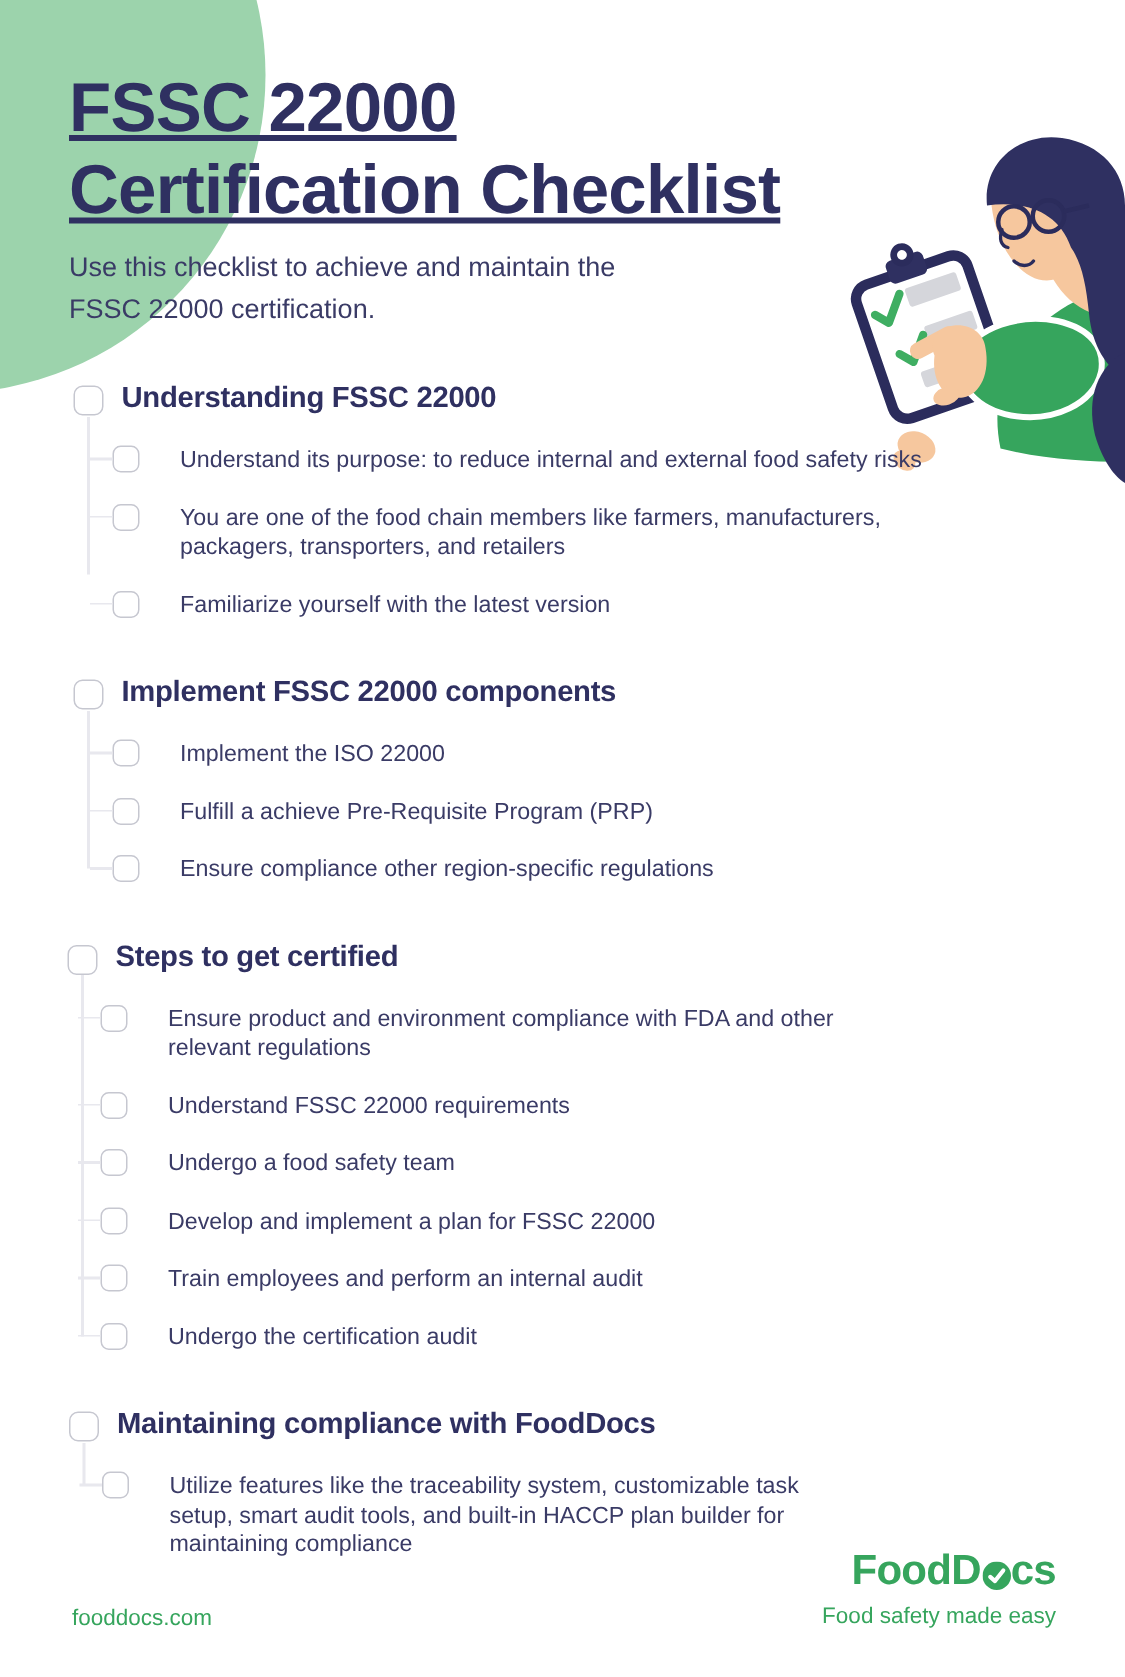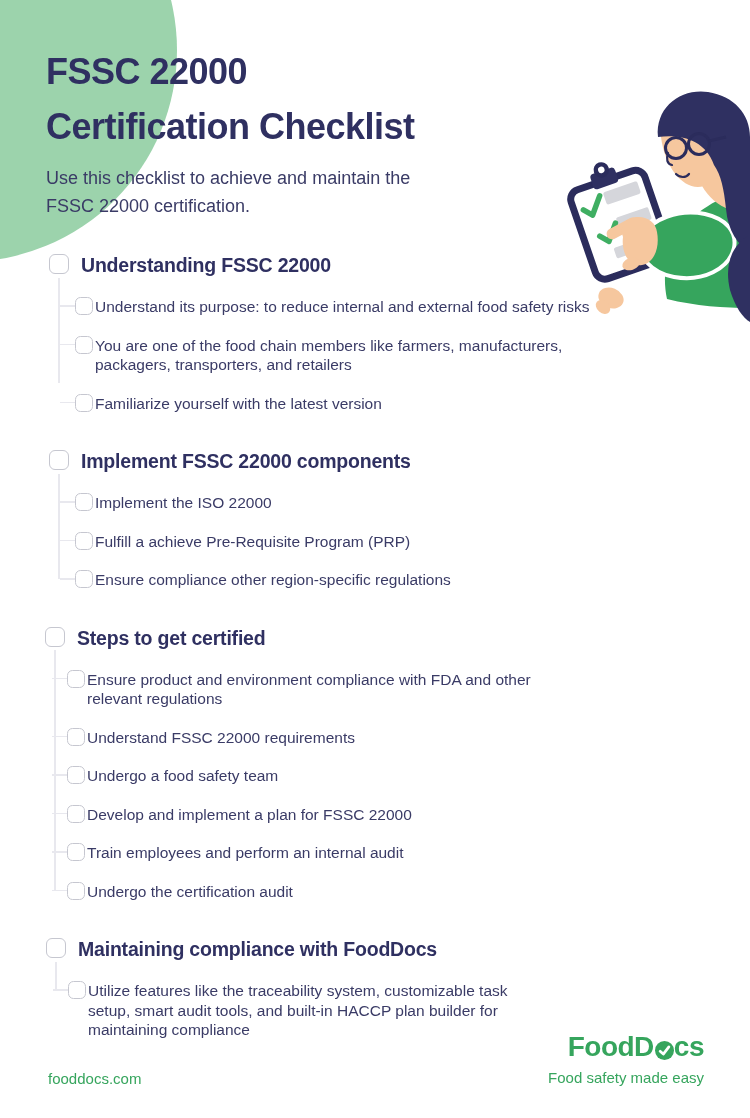--- a/index.html
+++ b/index.html
@@ -27,40 +27,40 @@
   .f-navy{fill:var(--navy);}
   .f-skin{fill:var(--skin);}
   .f-white{fill:#fff;}
   .f-gray{fill:var(--bar-gray);}
   .s-navy{stroke:#2B2C5C;}
   .s-white{stroke:#fff;}
   .s-green{stroke:#3FAE62;stroke-linecap:round;stroke-linejoin:round;}
   
   header{position:relative;z-index:1;padding:44px 46px 0;}
   h1{
-    margin:0;font-size:36px;line-height:55px;font-weight:bold;
-    letter-spacing:-0.5px;color:var(--navy);white-space:pre-line;
+    margin:0;font-size:46px;line-height:55px;font-weight:bold;
+    letter-spacing:-0.5px;color:var(--navy);white-space:pre-line;text-decoration:underline;
   }
   .subtitle{
     margin:10px 0 0;font-size:18px;line-height:28px;color:var(--body-text);
     white-space:pre-line;
   }
   
   .checklist{position:relative;z-index:1;margin-top:34px;padding:0 46px;}
   .section{position:relative;margin-bottom:37px;}
-  .section-header{display:flex;align-items:flex-start;gap:12px;margin-left:3px;}
+  .section-header{display:flex;align-items:flex-end;gap:12px;margin-left:3px;}
   .section-title{margin:0;font-size:19.5px;font-weight:bold;color:var(--navy);letter-spacing:-0.2px;}
   .cb{
     flex:none;display:inline-block;background:#fff;
     border:1.6px solid var(--checkbox-border);
   }
   .cb-lg{width:20px;height:20px;border-radius:6px;}
   .cb-sm{width:18px;height:18px;border-radius:5.5px;margin-top:1px;}
   .items{display:flex;flex-direction:column;gap:18px;margin:19px 0 0 29px;}
-  .item{position:relative;display:flex;gap:2px;}
+  .item{position:relative;display:flex;gap:27px;}
   .item::before{ 
     content:"";position:absolute;left:-15px;top:9px;width:15px;height:1.5px;
     background:var(--connector-line);
   }
   .item-label{
     font-size:15.5px;line-height:19.5px;color:var(--body-text);
     white-space:pre-line;padding-top:1px;
   }
   .rail{position:absolute;width:1.5px;background:var(--connector-line);}
   

